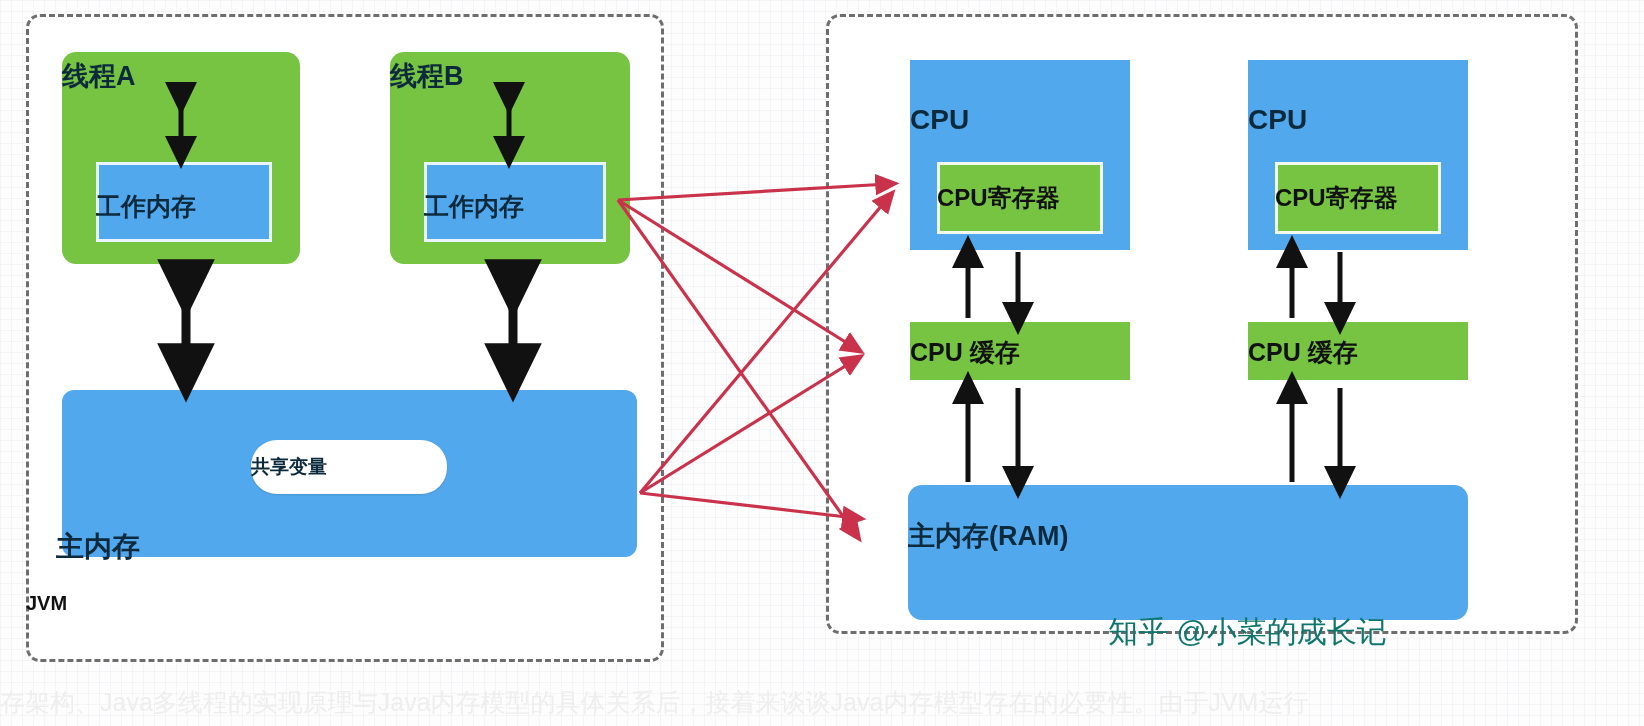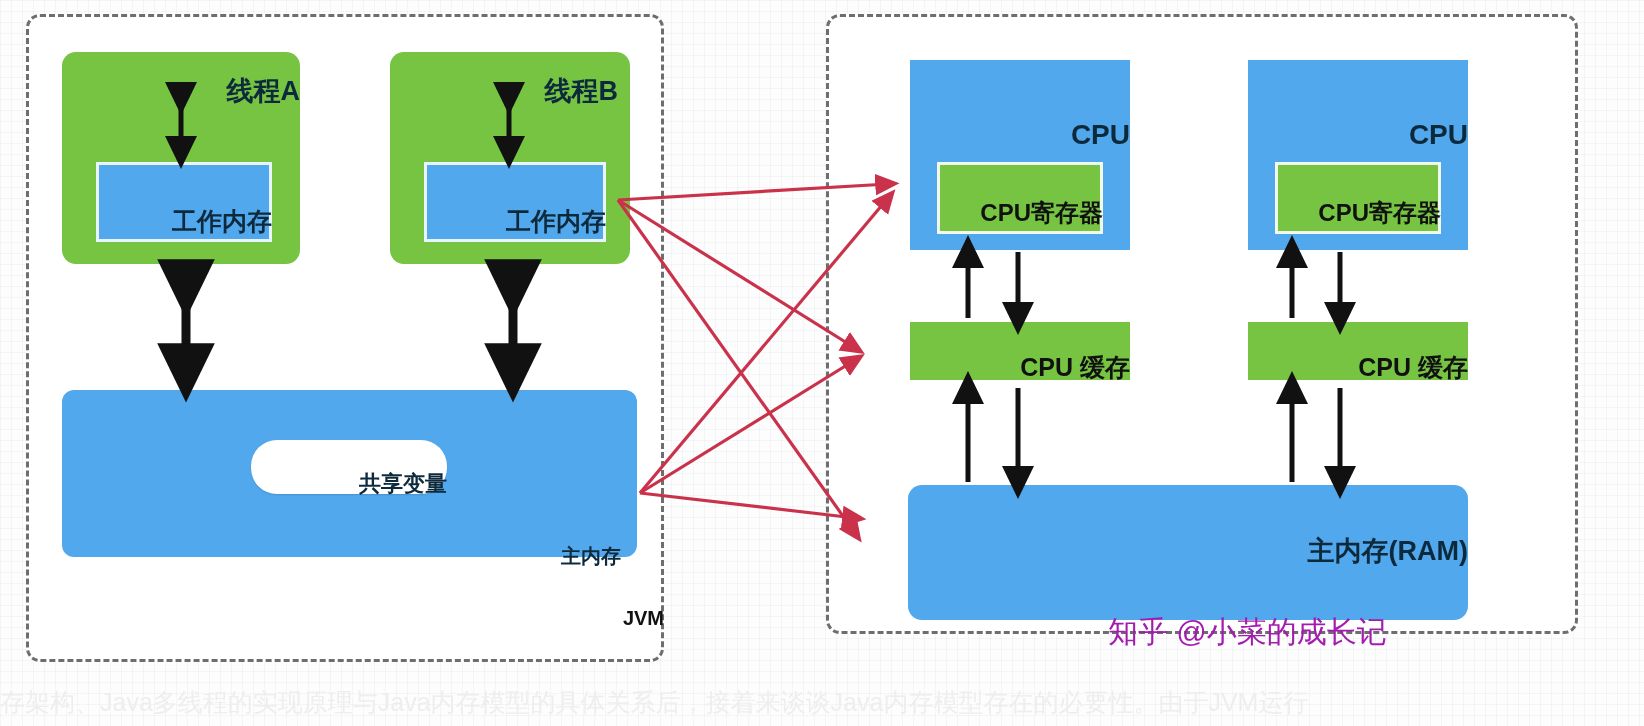--- a/index.html
+++ b/index.html
@@ -48,30 +48,29 @@
   }
   .reg-box{
     background:#76c442;
     border:3px solid #f2f9ee;
     box-sizing:border-box;
   }
   .cache-box{background:#76c442;}
   .ram-box{background:#52a8ec;border-radius:14px;}
   .center-text{
     position:absolute;left:0;right:0;
-    text-align:right;
+    text-align:left;
     color:#0d2a3d;
     font-weight:bold;
     white-space:nowrap;
-    margin-top:15px;
   }
   svg.overlay{position:absolute;left:0;top:0;width:1644px;height:726px;pointer-events:none;}
   .watermark{
     position:absolute;
-    color:#a21caf;
+    color:#0f766e;
     font-size:30px;
     white-space:nowrap;
     font-weight:normal;
   }
   .pagetext{
     position:absolute;
     color:#eeeeee;
     font-size:25px;
     white-space:nowrap;
   }
@@ -88,22 +87,22 @@
 <div class="box work-mem" style="left:96px;top:162px;width:176px;height:80px;"></div>
 <div class="center-text" style="left:96px;width:176px;top:190px;font-size:25px;">工作内存</div>
 
 <div class="box thread-card" style="left:390px;top:52px;width:240px;height:212px;"></div>
 <div class="center-text" style="left:390px;width:228px;top:58px;font-size:27px;">线程B</div>
 <div class="box work-mem" style="left:424px;top:162px;width:182px;height:80px;"></div>
 <div class="center-text" style="left:424px;width:182px;top:190px;font-size:25px;">工作内存</div>
 
 <div class="box main-mem" style="left:62px;top:390px;width:575px;height:167px;"></div>
 <div class="box shared-pill" style="left:251px;top:440px;width:196px;height:54px;"></div>
-<div class="center-text" style="left:251px;width:196px;top:454px;font-size:22px;">共享变量</div>
-<div class="center-text" style="left:46px;width:575px;top:528px;font-size:20px;">主内存</div>
+<div class="center-text" style="left:251px;width:196px;top:454px;font-size:19px;">共享变量</div>
+<div class="center-text" style="left:56px;width:575px;top:528px;font-size:28px;">主内存</div>
 
 <div class="center-text" style="left:26px;width:638px;top:592px;font-size:20px;color:#111;">JVM</div>
 
 <div class="dashgroup" style="left:826px;top:14px;width:752px;height:620px;"></div>
 
 <div class="box blue" style="left:910px;top:60px;width:220px;height:190px;"></div>
 <div class="center-text" style="left:910px;width:220px;top:104px;font-size:28px;">CPU</div>
 <div class="box reg-box" style="left:937px;top:162px;width:166px;height:72px;"></div>
 <div class="center-text" style="left:937px;width:166px;top:182px;font-size:24px;color:#111;">CPU寄存器</div>
 

